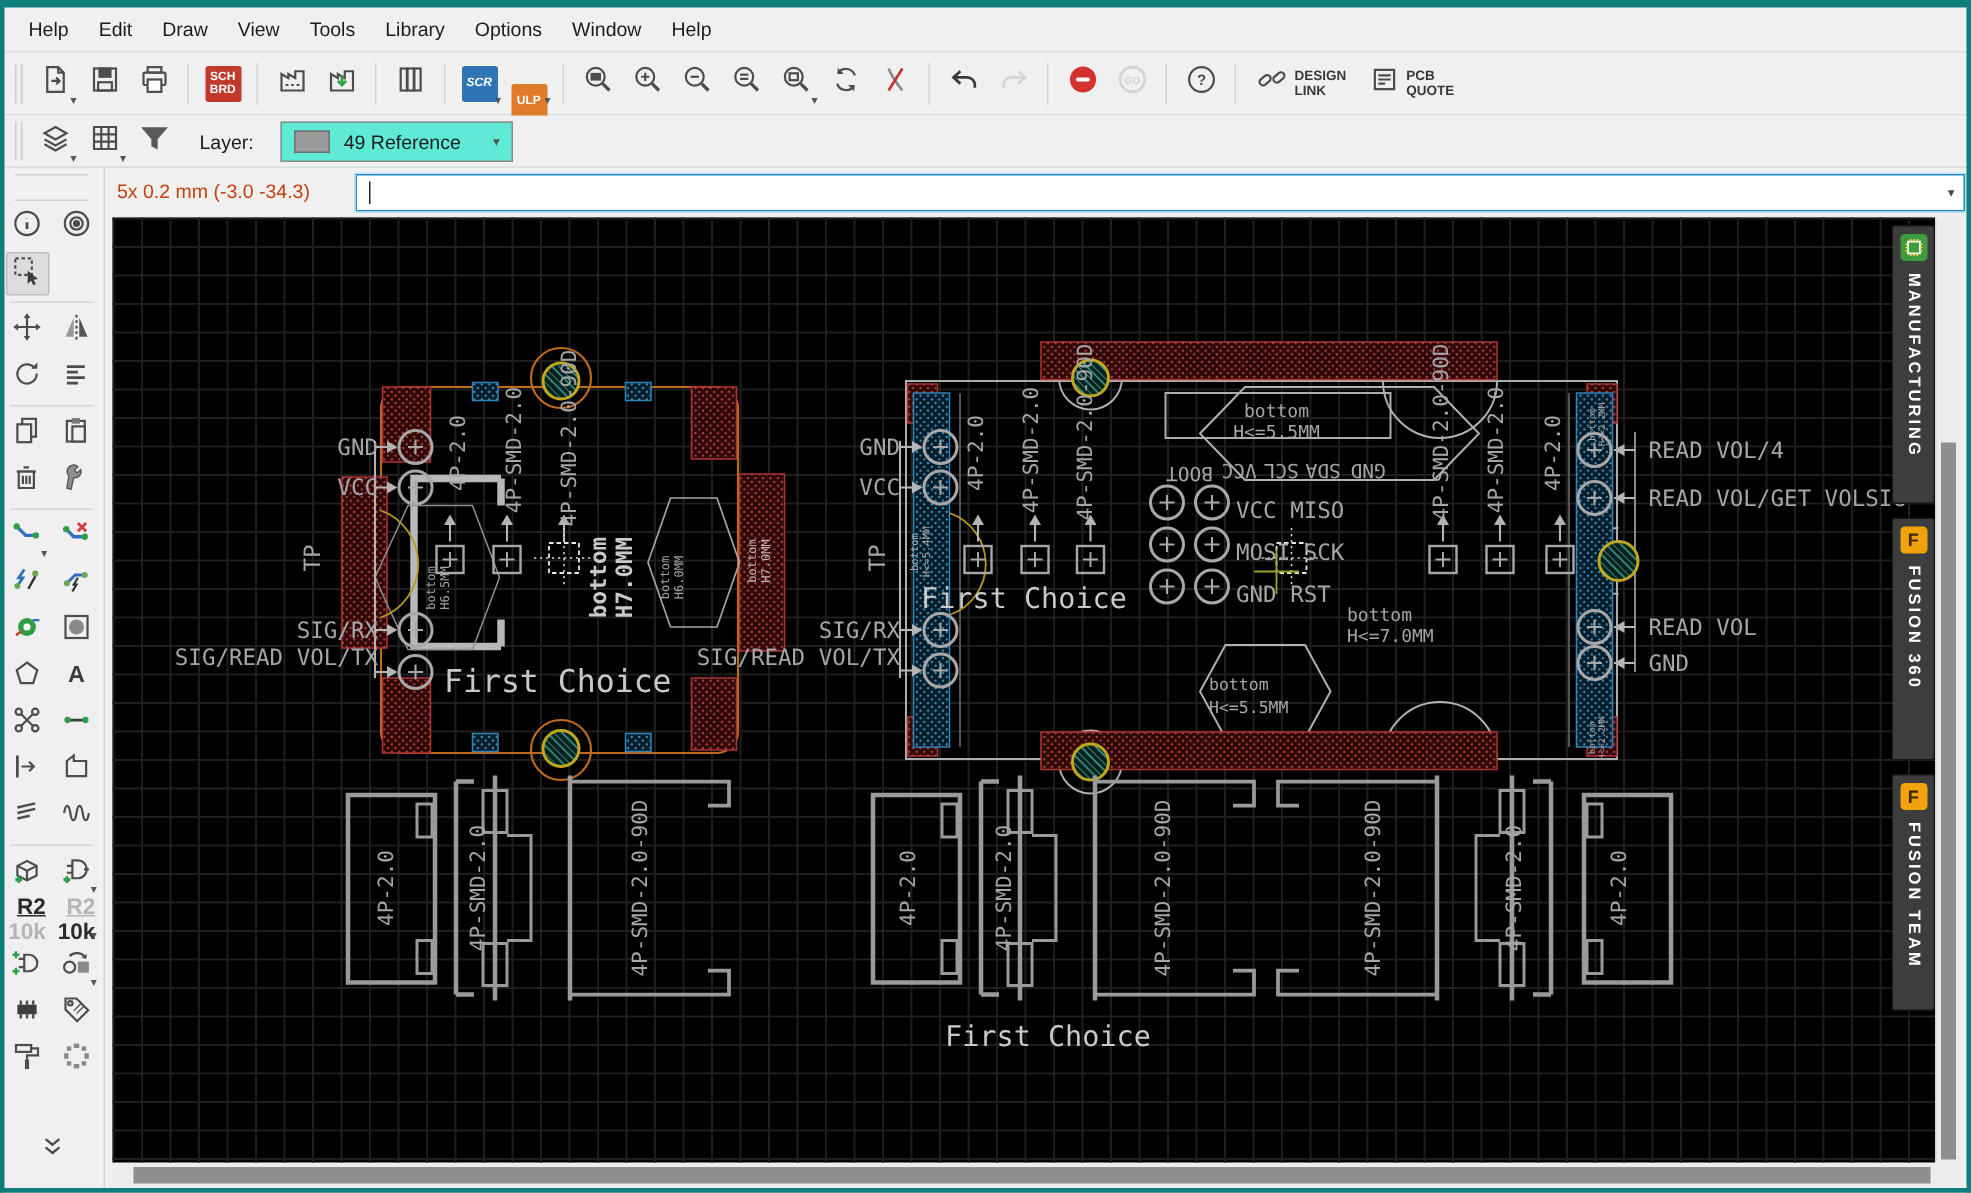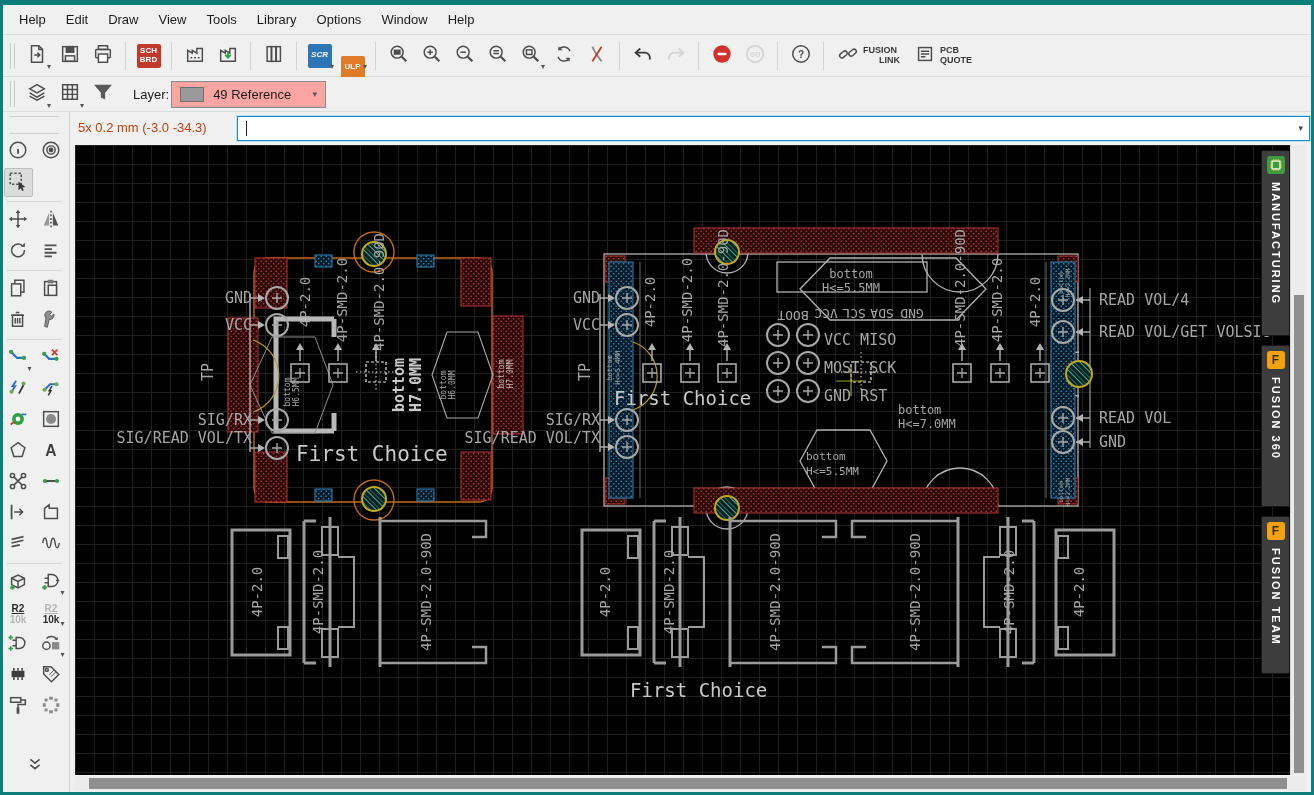--- a/index.html
+++ b/index.html
@@ -26,22 +26,22 @@
   .tbtn{width:31px;height:31px;display:flex;align-items:center;justify-content:center;
     position:relative;margin:0 1px;border-radius:2px;cursor:default}
   .tbtn.dis{opacity:.45}
   .tbtn.wide{width:auto;padding:0 6px}
   .badge{width:24px;height:24px;color:#fff;font-size:8px;font-weight:bold;line-height:1.05;
     display:flex;flex-direction:column;align-items:center;justify-content:center;border-radius:2px}
   .caret{position:absolute;right:1px;bottom:0;font-size:8px;color:#555;line-height:1}
   .lbl2{font-size:9px;font-weight:bold;color:#383838;line-height:1.1;text-align:left;margin-left:4px}
 
   .layer-label{font-size:13px;color:#1c1c1c;margin-left:14px}
-  #layer-combo{display:flex;align-items:center;border:1px solid #8c8c8c;background:#fca5a5;height:27px;
-    padding:0 8px;margin-left:2px;min-width:155px;font-size:13px;color:#1c1c1c;cursor:default}
+  #layer-combo{display:flex;align-items:center;border:1px solid #8c8c8c;background:#5eead4;height:27px;
+    padding:0 8px;margin-left:18px;min-width:155px;font-size:13px;color:#1c1c1c;cursor:default}
   #layer-swatch{width:24px;height:15px;background:#9a9a9a;border:1px solid #6f6f6f;margin-right:9px}
   #layer-combo .caret2{margin-left:auto;font-size:9px;color:#555;padding-left:10px}
 
   
   #statusrow{position:absolute;left:3px;top:112px;width:1308px;height:33px;background:#f0f0f0}
   #coords{position:absolute;left:75px;top:8px;font-size:13px;color:#c2410c}
   #cmdwrap{position:absolute;left:234px;top:4px;width:1073px;height:25px}
   #command-input{width:100%;height:100%;border:1px solid #1e8bc3;outline:1px solid #bfe2f2;
     font-size:13px;padding:0 20px 0 8px;font-family:"Liberation Sans",sans-serif;background:#fff}
   #cmdcaret{position:absolute;right:7px;top:7px;font-size:9px;color:#4a4a4a}
@@ -49,21 +49,21 @@
 
   
   #sidebar{position:absolute;left:0;top:112px;width:70px;height:680px;background:#f0f0f0;
     border-right:1px solid #d2d2d2;z-index:5}
   #dockgrip{height:18px;margin:4px 10px 2px 10px;border-top:1px solid #cfcfcf;border-bottom:1px solid #cfcfcf}
   .srow{display:flex;justify-content:center;gap:4px;height:31px;align-items:center}
   .sbtn{width:29px;height:29px;display:flex;align-items:center;justify-content:center;border-radius:2px;
     position:relative;cursor:default}
   .sbtn.active{background:#dcdcdc;border:1px solid #bdbdbd}
   .sdiv{height:1px;background:#d6d6d6;margin:3px 7px}
-  .t2{font-size:10px;font-weight:bold;line-height:1.1;text-align:center}
+  .t2{font-size:15px;font-weight:bold;line-height:1.1;text-align:right}
   .t2 .a{display:block;text-decoration:underline}
   .t2.name .a{color:#2b2b2b}.t2.name .b{color:#b5b5b5}
   .t2.value .a{color:#b5b5b5}.t2.value .b{color:#2b2b2b}
   #more-tools{position:absolute;left:0;bottom:14px;width:70px;display:flex;justify-content:center}
 
   
   #canvas{position:absolute;left:75px;top:145px;width:1215px;height:630px;background:#000;
     background-image:linear-gradient(#1f1f1f 1px,transparent 1px),
                      linear-gradient(90deg,#1f1f1f 1px,transparent 1px);
     background-size:19px 19px;z-index:1}
@@ -253,22 +253,22 @@
           <text x="12" y="16" font-size="11" font-weight="bold" fill="#4d4d4d" text-anchor="middle" stroke="none" font-family="Liberation Sans, sans-serif">?</text>
         </svg></span>
     </span>
     <span class="sep"></span>
     <span class="tbtn wide">
       <span><svg width="22" height="22" viewBox="0 0 24 24" fill="none" stroke="#4d4d4d" stroke-width="1.6">
           <rect x="2.5" y="10" width="9" height="5" rx="2.5" transform="rotate(-40 7 12.5)"></rect>
           <rect x="12.5" y="8" width="9" height="5" rx="2.5" transform="rotate(-40 17 10.5)"></rect>
         </svg></span>
       <span class="lbl2">
-        <span style="display: block;">FUSION</span>
-        <span style="display: block; margin-left: 16px;">LINK</span>
+        <span style="display: block;">DESIGN</span>
+        <span style="display: block;">LINK</span>
       </span>
     </span>
     <span class="tbtn wide">
       <span><svg width="22" height="22" viewBox="0 0 24 24" fill="none" stroke="#4d4d4d" stroke-width="1.6">
           <rect x="5" y="5" width="14" height="14"></rect>
           <path d="M7.5 9h9M7.5 12h9M7.5 15h5"></path>
         </svg></span>
       <span class="lbl2">
         <span style="display: block;">PCB</span>
         <span style="display: block; text-align: right;">QUOTE</span>

